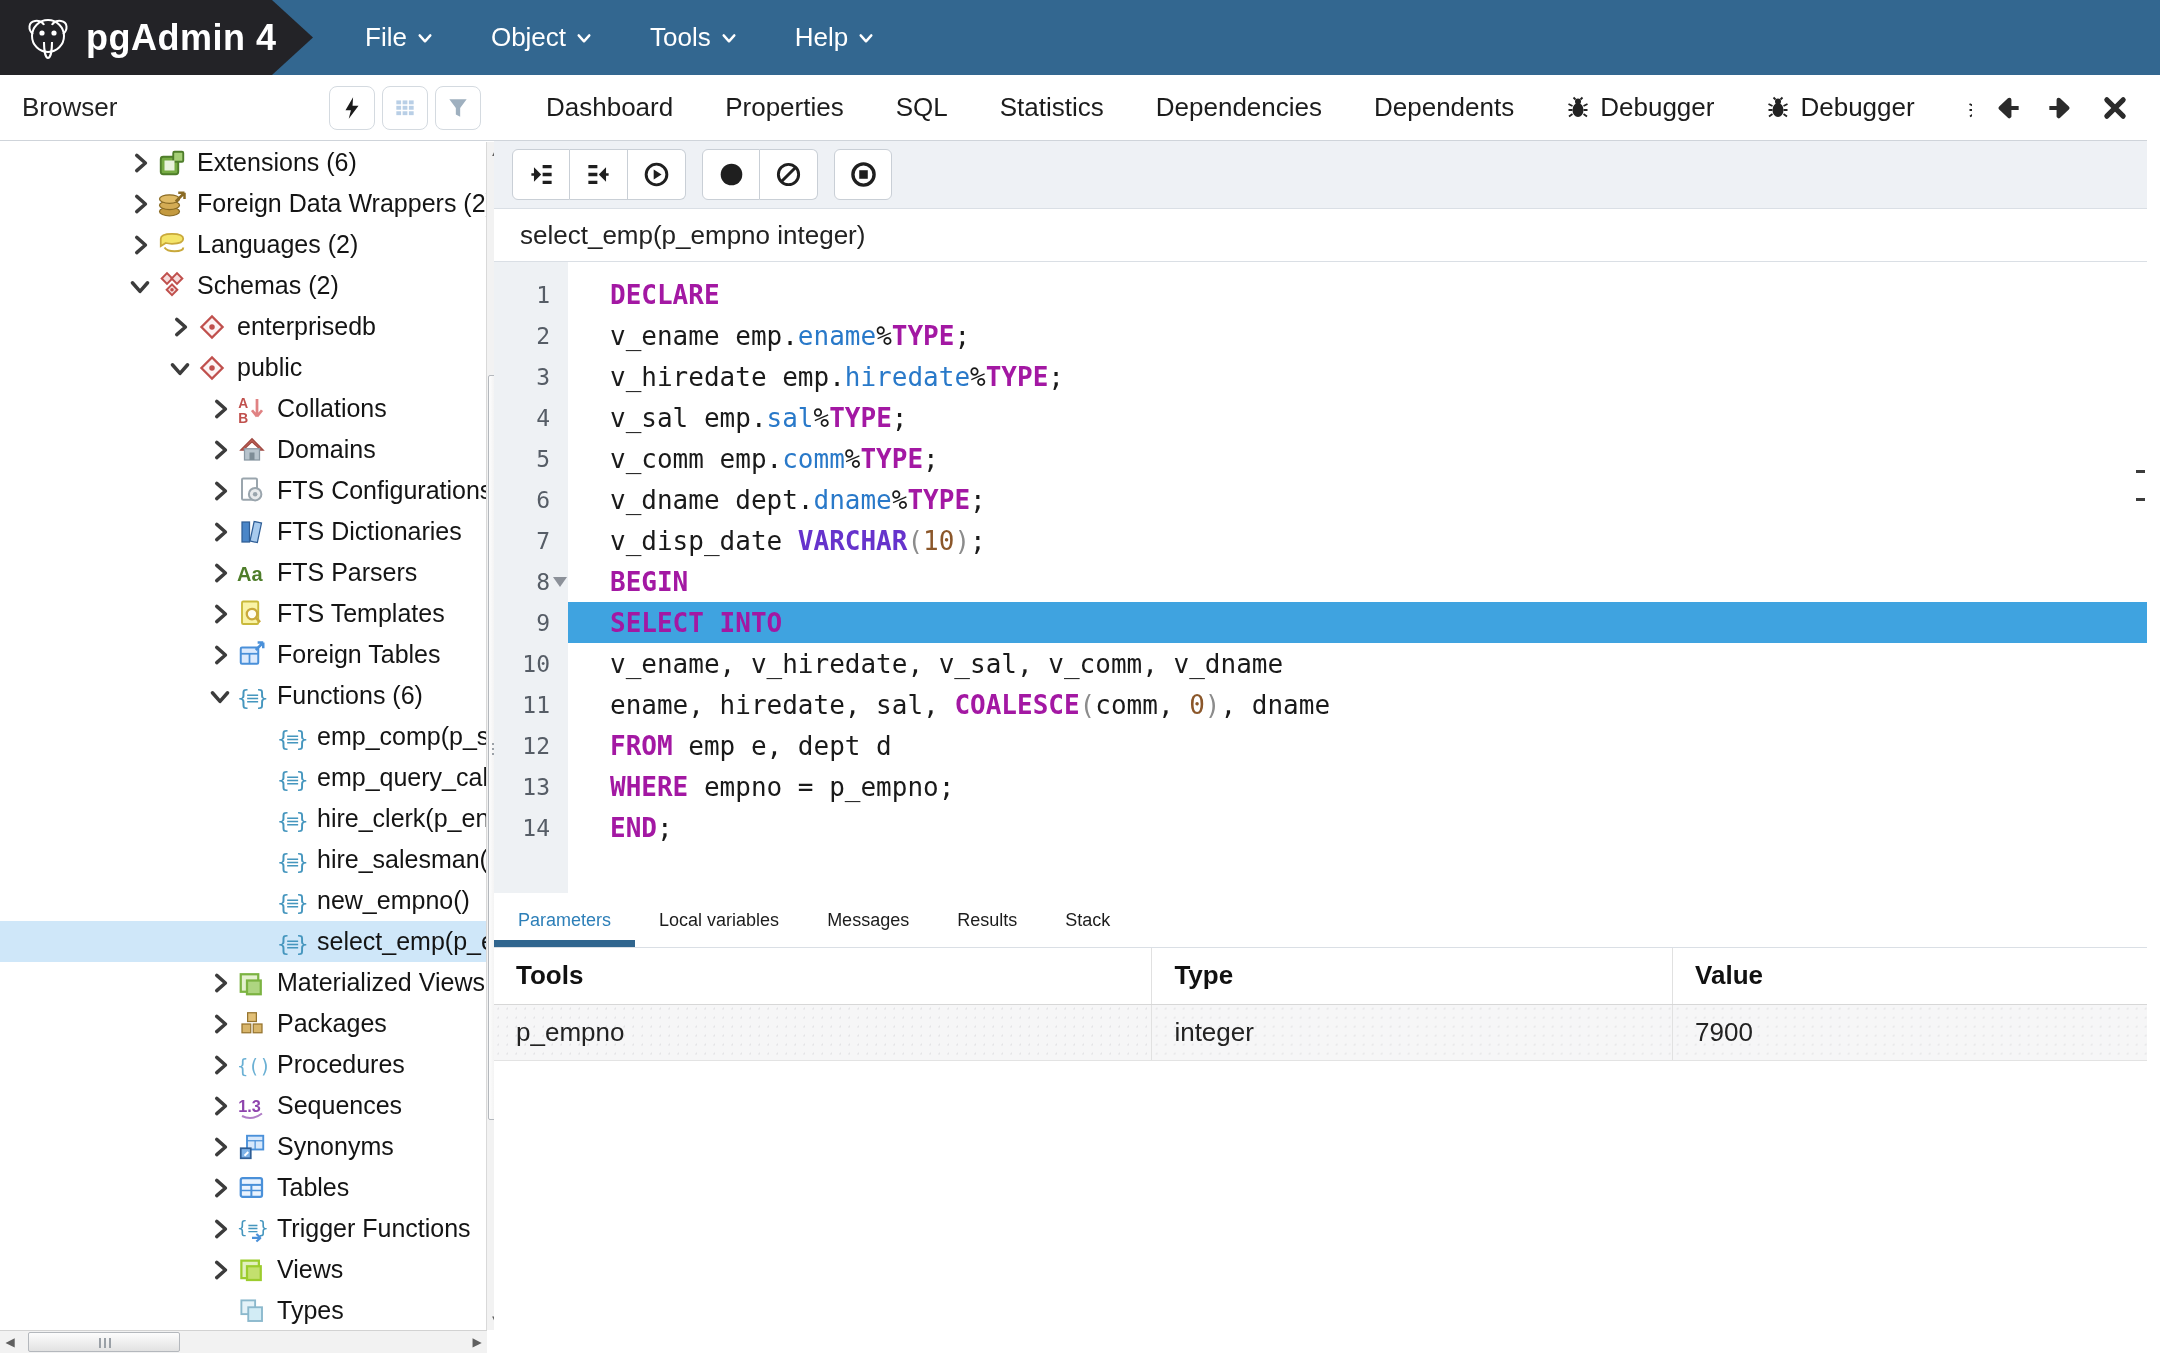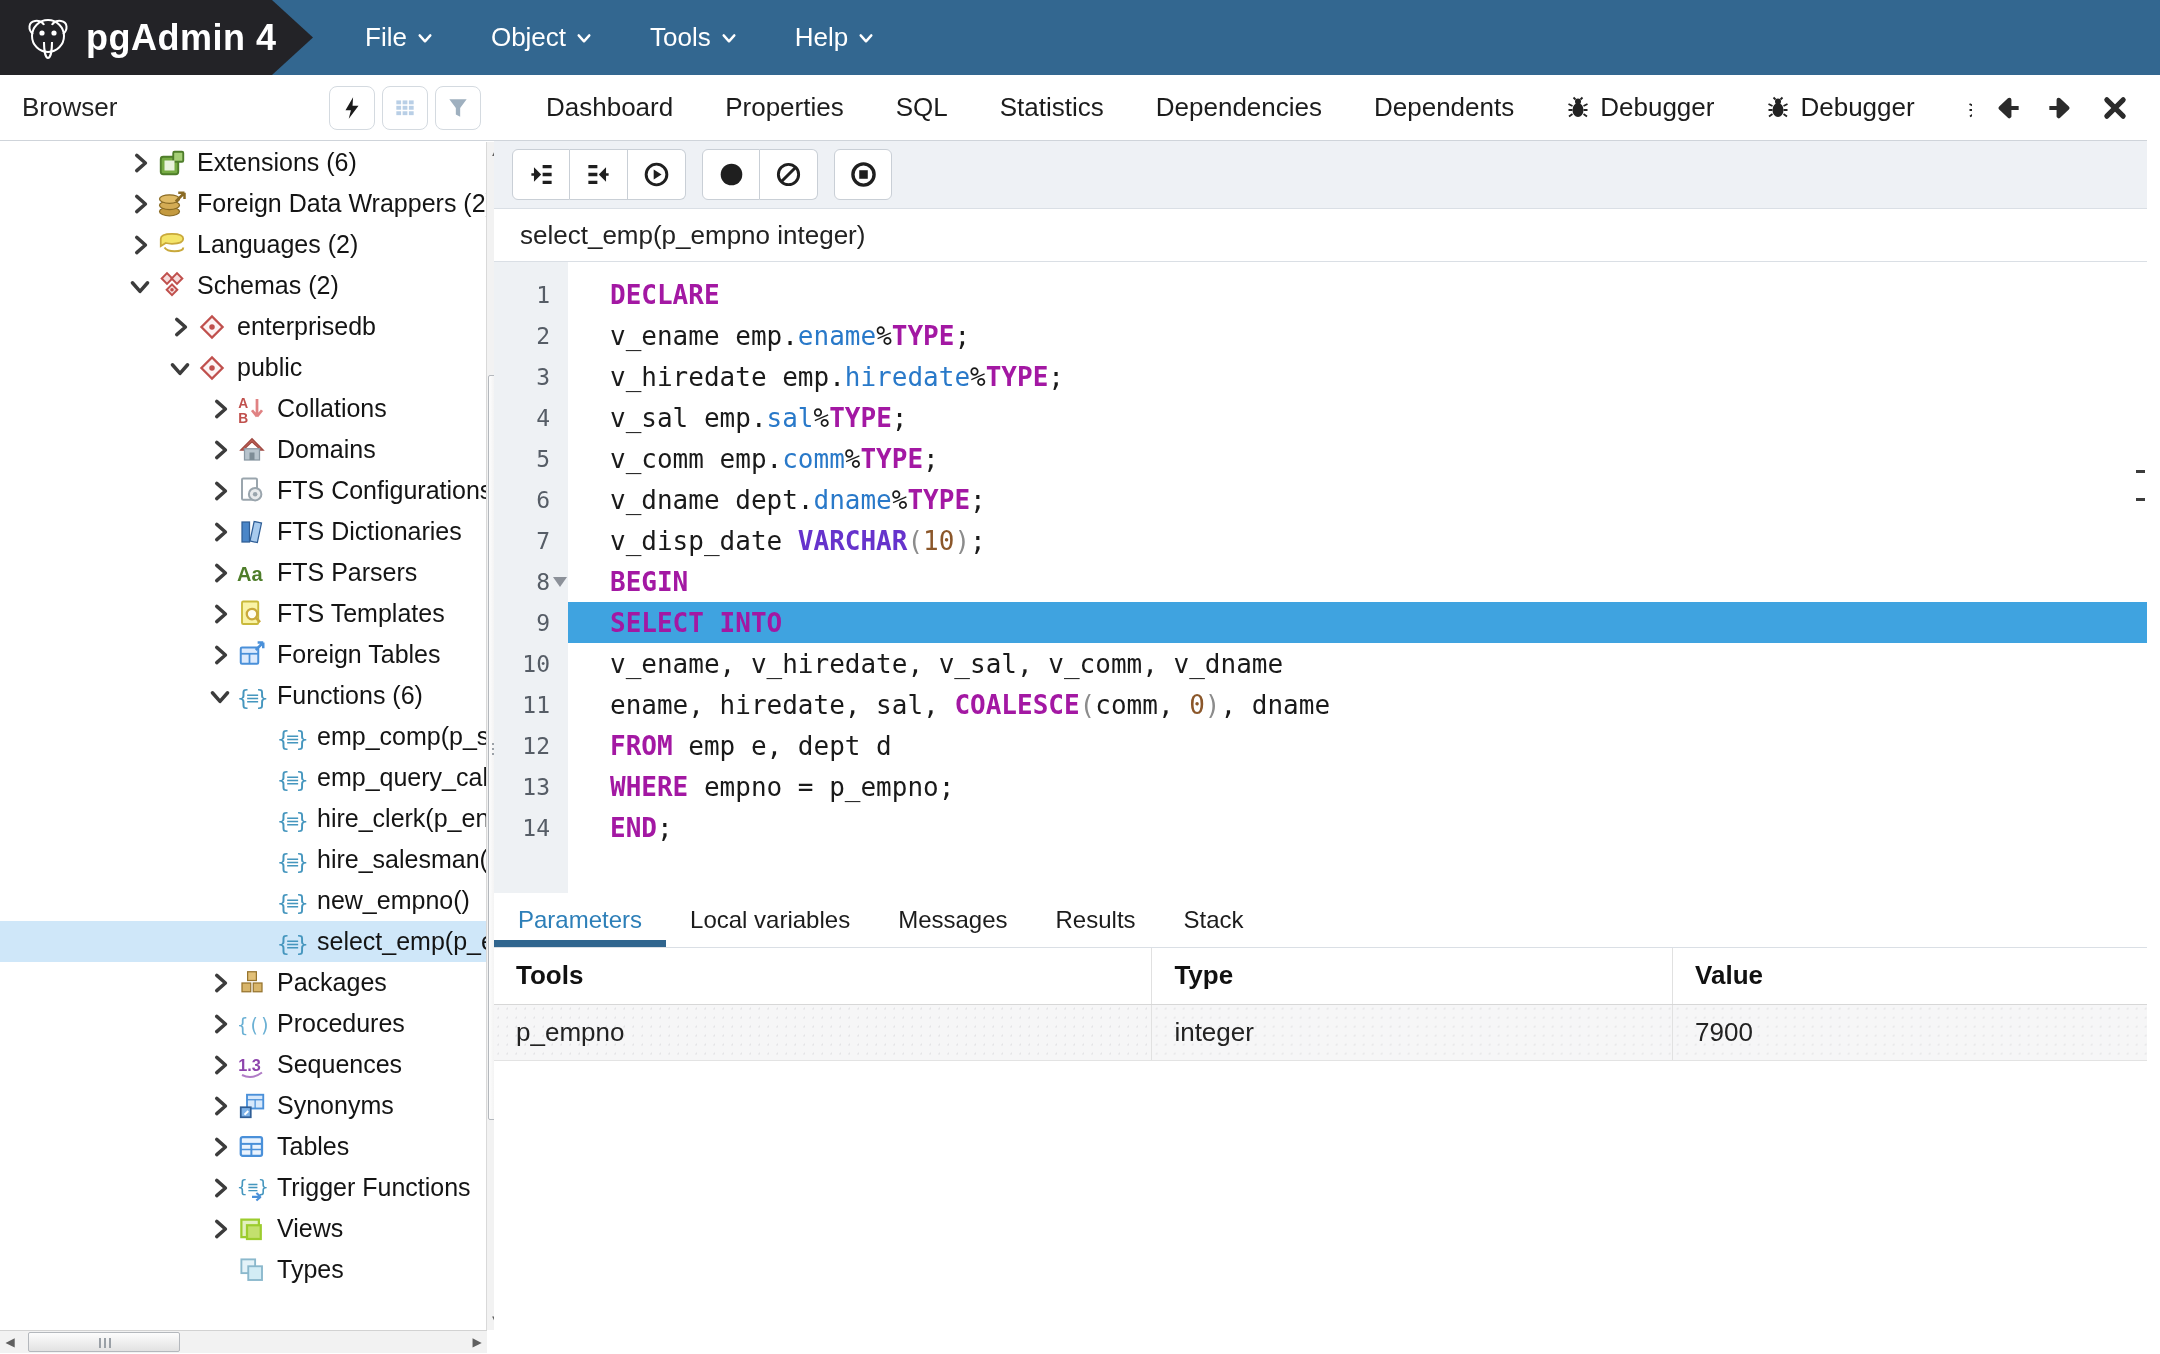--- a/index.html
+++ b/index.html
@@ -101,21 +101,21 @@
   .tk-b { color:var(--c-builtin,#6633cc); font-weight:bold; }
   .tk-v { color:var(--c-col,#2979c9); }
   .tk-n { color:var(--c-num,#8b572a); }
   .tk-g { color:#8c8c8c; }
   .tk-p { color:#1a1a1a; }
   .sb-mark { position:absolute; right:2px; width:9px; height:3px; background:#3c3c3c; }
 
   
   .bottom-tabs { height:55px; border-bottom:1px solid #dadfe5; display:flex; align-items:flex-start; }
   .btab { position:relative; height:54px; display:flex; align-items:center; padding:0 24px;
-          font-size:24px; color:#1c1c1c; cursor:pointer; }
+          font-size:18px; color:#1c1c1c; cursor:pointer; }
   .btab.active { color:#2d7fb8; }
   .btab.active::after { content:""; position:absolute; left:0; right:0; bottom:0; height:7px; background:#30658e; }
 
   .ptable { width:100%; border-collapse:collapse; table-layout:fixed; }
   .ptable th { text-align:left; font-size:26px; color:#111; font-weight:bold; height:56px;
                padding-left:22px; border-bottom:1px solid #d7d7d7; border-right:1px solid #e1e1e1; background:#fff; }
   .ptable th:last-child { border-right:none; }
   .ptable td { font-size:26px; color:#222; height:56px; padding-left:22px;
                border-bottom:1px solid #e3e3e3; border-right:1px solid #e1e1e1;
                background:#f6f6f7;
@@ -483,20 +483,34 @@
         <div class="tree-row selected" style="padding-left: 245px;">
           <span class="t-chev"></span>
           <span class="t-icon">
             <svg width="30" height="30" viewBox="0 0 24 24">
               <text x="0" y="19" font-size="17" fill="#4596be" font-family="DejaVu Sans Mono,monospace">{</text>
               <text x="6.5" y="18" font-size="14" fill="#4596be" font-family="DejaVu Sans,sans-serif">≡</text>
               <text x="15" y="19" font-size="17" fill="#4596be" font-family="DejaVu Sans Mono,monospace">}</text>
             </svg>
           </span>
           <span class="t-label">select_emp(p_e</span>
+        </div>
+        <div class="tree-row" style="padding-left: 205px;">
+          <span class="t-chev">
+            <svg width="26" height="26" viewBox="0 0 24 24">
+              <polyline points="9,5 17,12 9,19" fill="none" stroke="#3c3c3c" stroke-width="3.2" stroke-linecap="round" stroke-linejoin="round"></polyline>
+            </svg>
+          </span>
+          <span class="t-icon">
+            <svg width="30" height="30" viewBox="0 0 24 24">
+              <rect x="3" y="5" width="14" height="14" fill="#e4f1cf" stroke="#7cb342" stroke-width="1.8"></rect>
+              <rect x="8" y="10" width="11" height="11" fill="#aed581" stroke="#7cb342" stroke-width="1.8"></rect>
+            </svg>
+          </span>
+          <span class="t-label">Materialized Views</span>
         </div>
         <div class="tree-row" style="padding-left: 205px;">
           <span class="t-chev">
             <svg width="26" height="26" viewBox="0 0 24 24">
               <polyline points="9,5 17,12 9,19" fill="none" stroke="#3c3c3c" stroke-width="3.2" stroke-linecap="round" stroke-linejoin="round"></polyline>
             </svg>
           </span>
           <span class="t-icon">
             <svg width="30" height="30" viewBox="0 0 24 24">
               <rect x="8.5" y="3" width="7" height="7" fill="#e2c078" stroke="#96742e"></rect>

